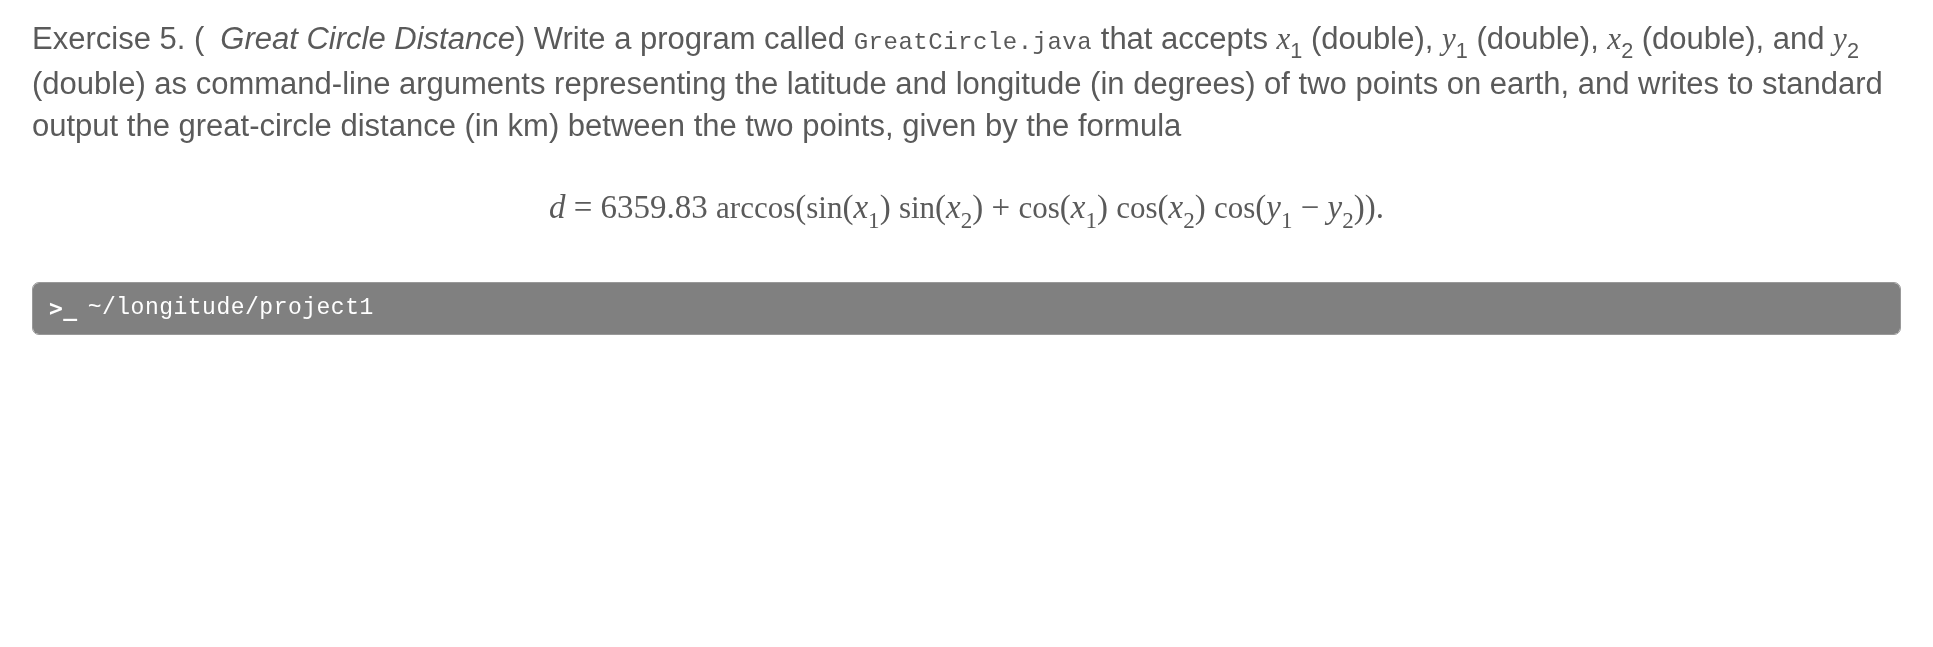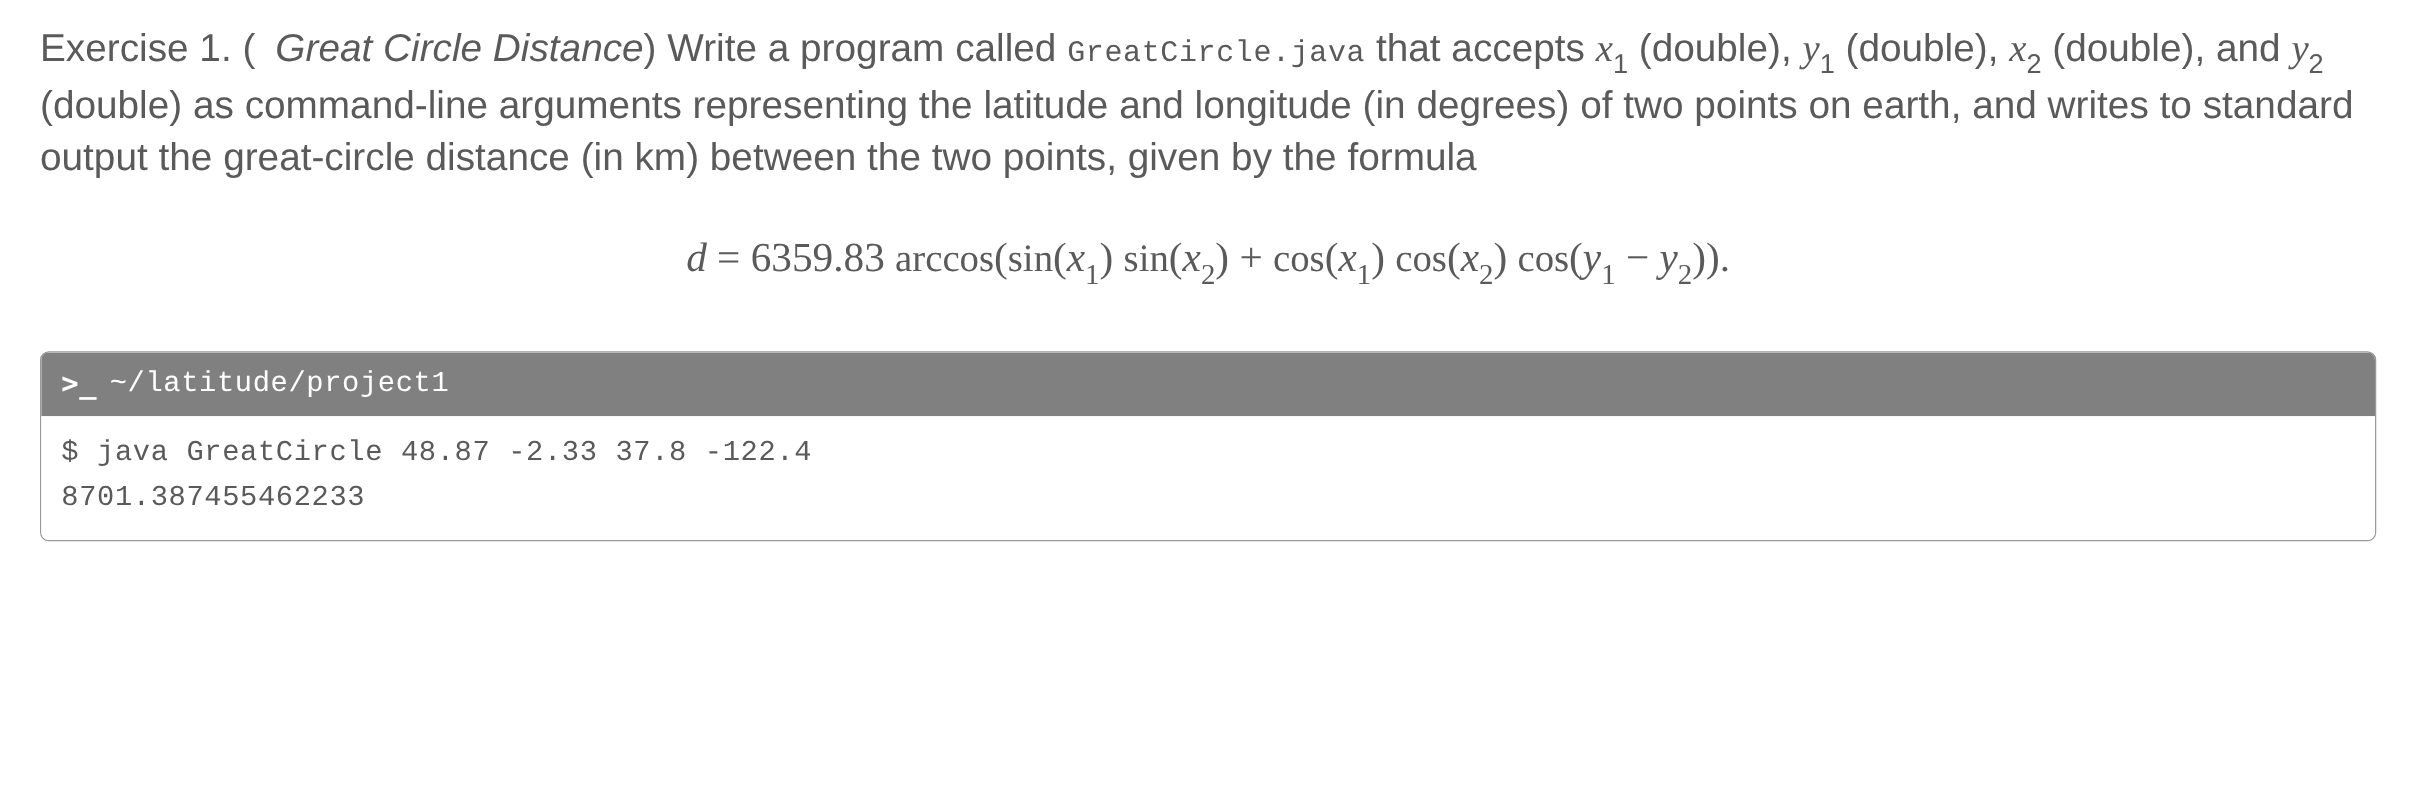--- a/index.html
+++ b/index.html
@@ -96,29 +96,27 @@
       line-height: 1.55;
       letter-spacing: 0.5px;
       white-space: pre;
     }
   </style>
 </head>
 <body>
 
 <div>
   <span class="exercise-title">
-    <span class="exercise-label">Exercise 1.</span>
+    <span class="exercise-label">Exercise 5.</span>
     <span> (</span><span class="exercise-name">Great Circle Distance</span><span>) </span>
   </span><span class="body-text">Write a program called </span><span class="code-inline">GreatCircle.java</span><span class="body-text"> that accepts </span><span class="var">x</span><sub>1</sub><span class="body-text"> (double), </span><span class="var">y</span><sub>1</sub><span class="body-text"> (double), </span><span class="var">x</span><sub>2</sub><span class="body-text"> (double), and </span><span class="var">y</span><sub>2</sub><span class="body-text"> (double) as command-line arguments representing the latitude and longitude (in degrees) of two points on earth, and writes to standard output the great-circle distance (in km) between the two points, given by the formula</span>
 </div>
 
 <div class="formula">
   <span class="var">d</span><span> = </span><span>6359.83</span><span> </span><span class="fn">arccos</span><span>(</span><span class="fn">sin</span><span>(</span><span class="var">x</span><sub>1</sub><span>)</span><span> </span><span class="fn">sin</span><span>(</span><span class="var">x</span><sub>2</sub><span>)</span><span> + </span><span class="fn">cos</span><span>(</span><span class="var">x</span><sub>1</sub><span>)</span><span> </span><span class="fn">cos</span><span>(</span><span class="var">x</span><sub>2</sub><span>)</span><span> </span><span class="fn">cos</span><span>(</span><span class="var">y</span><sub>1</sub><span> − </span><span class="var">y</span><sub>2</sub><span>))</span><span>.</span>
 </div>
 
 <div class="terminal-block">
   <div class="terminal-header">
     <span class="terminal-prompt-icon">&gt;_</span>
-    <span>~/latitude/project1</span>
+    <span>~/longitude/project1</span>
   </div>
-  <div class="terminal-body"><span>$ java GreatCircle 48.87 -2.33 37.8 -122.4</span>
-<span>8701.387455462233</span></div>
 </div>
 
 </body></html>

